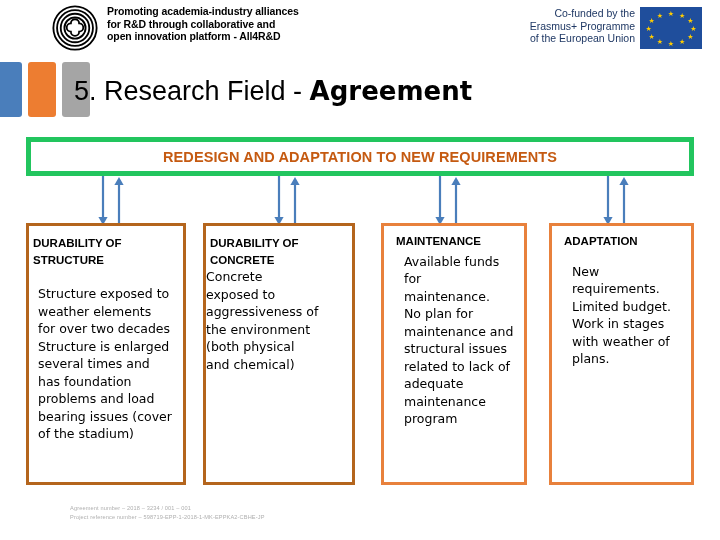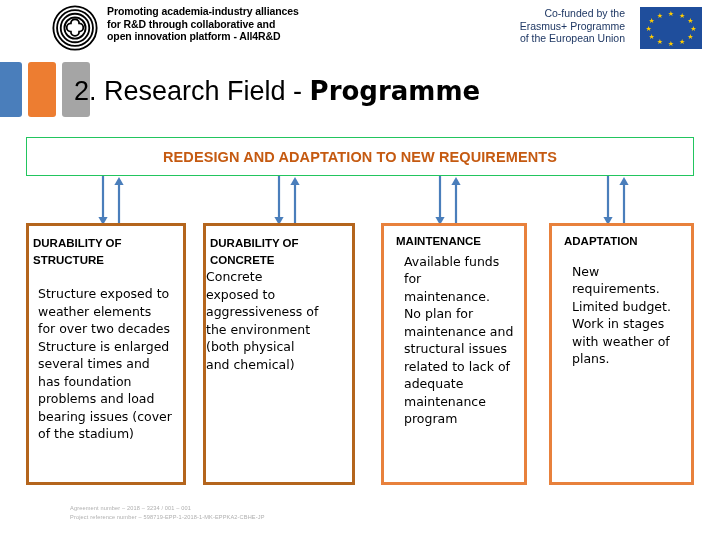--- a/index.html
+++ b/index.html
@@ -10,21 +10,21 @@
   }
   .slide{position:absolute;inset:0;}
 
   
   .hdr-logo-wrap{position:absolute;left:52px;top:5px;display:flex;align-items:flex-start;gap:9px;}
   .all4-mark{width:46px;height:46px;flex:0 0 46px;}
   .hdr-logo-text{
     font-size:10.5px;line-height:12.6px;font-weight:bold;color:#000;
     letter-spacing:-0.1px;white-space:pre-line;font-family:"Liberation Sans",sans-serif;
   }
-  .eu-wrap{position:absolute;right:18px;top:7px;display:flex;align-items:flex-start;gap:15px;}
+  .eu-wrap{position:absolute;right:18px;top:7px;display:flex;align-items:flex-start;gap:5px;}
   .eu-text{
     font-size:10.5px;line-height:12.6px;color:#1F3864;text-align:right;
     white-space:pre-line;font-family:"Liberation Sans",sans-serif;
   }
   .eu-flag{width:62px;height:42px;background:#1F4E9C;position:relative;flex:0 0 62px;}
   .eu-star{position:absolute;color:#FFCC00;font-size:7px;line-height:7px;
            transform:translate(-50%,-50%);}
 
   
   .blocks{position:absolute;left:-6px;top:62px;display:flex;gap:6px;}
@@ -32,21 +32,21 @@
   .title{
     position:absolute;left:74px;top:76px;
     font-size:27px;color:#000;font-weight:300;
     font-family:"Liberation Sans",sans-serif;white-space:nowrap;
   }
   .title b{font-weight:bold;font-family:"DejaVu Sans",sans-serif;font-size:26px;}
 
   
   .banner{
     position:absolute;left:26px;top:137px;width:668px;height:39px;
-    border:1px solid #22c55e;background:#fff;box-sizing:border-box;
+    border:5px solid #22c55e;background:#fff;box-sizing:border-box;
     display:flex;align-items:center;justify-content:center;
   }
   .banner span{
     font-size:14.5px;font-weight:bold;color:#C55A11;letter-spacing:.1px;
     font-family:"Liberation Sans",sans-serif;
   }
 
   
   .arrows{position:absolute;left:0;top:176px;width:720px;height:50px;}
   .arw{position:absolute;width:14px;height:50px;}
@@ -118,21 +118,21 @@
         <span class="eu-star" style="left: 32%; top: 18.8231%;">★</span>
       </div>
   </div>
 
   <div class="blocks" id="blocks">
       <div class="blk" style="background: rgb(74, 126, 187);"></div>
       <div class="blk" style="background: rgb(237, 125, 49);"></div>
       <div class="blk" style="background: rgb(165, 165, 165);"></div>
     </div>
   <div class="title">
-    <span>2. Research Field - </span><b>Programme</b>
+    <span>5. Research Field - </span><b>Agreement</b>
   </div>
 
   <div class="banner">
     <span>REDESIGN AND ADAPTATION TO NEW REQUIREMENTS</span>
   </div>
 
   <div class="arrows" id="arrows">
       <svg class="arw" viewBox="0 0 14 50" style="left: 96px;">
         <line x1="7" y1="0" x2="7" y2="42" stroke="#4A7EBB" stroke-width="2.2"></line>
         <polygon points="7,49 2.4,41 11.6,41" fill="#4A7EBB"></polygon>

